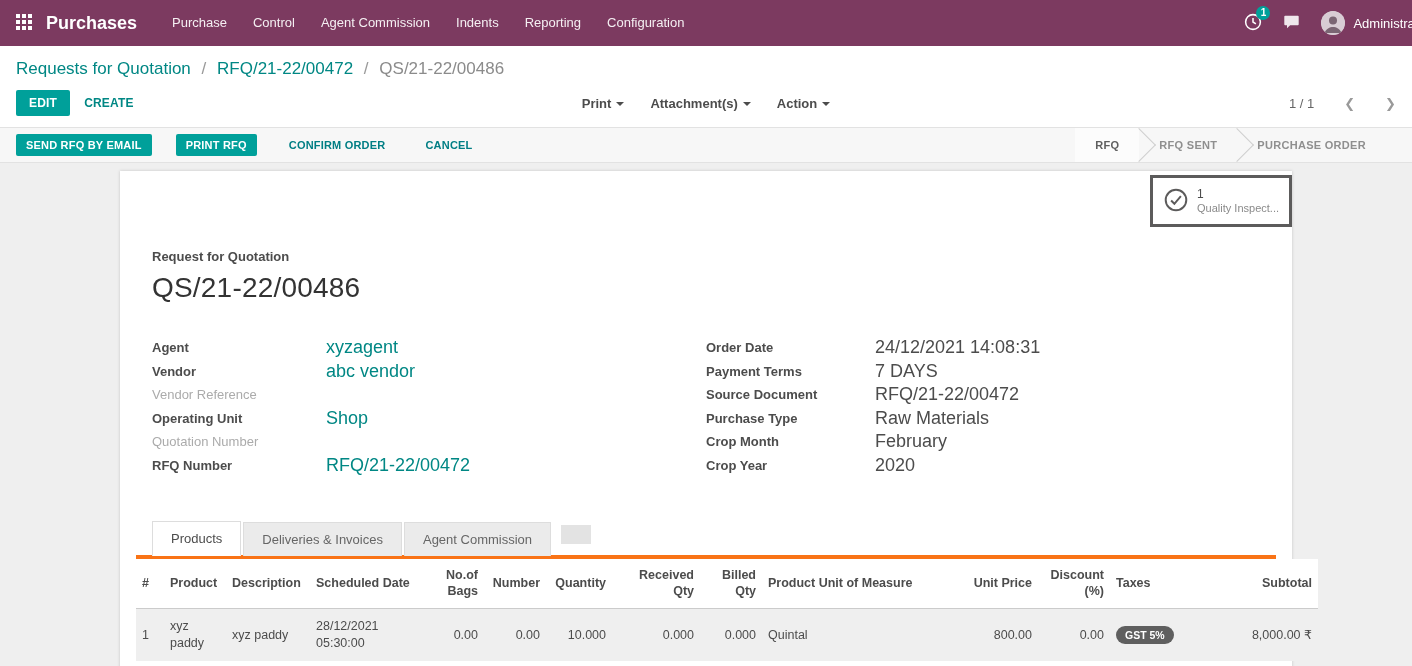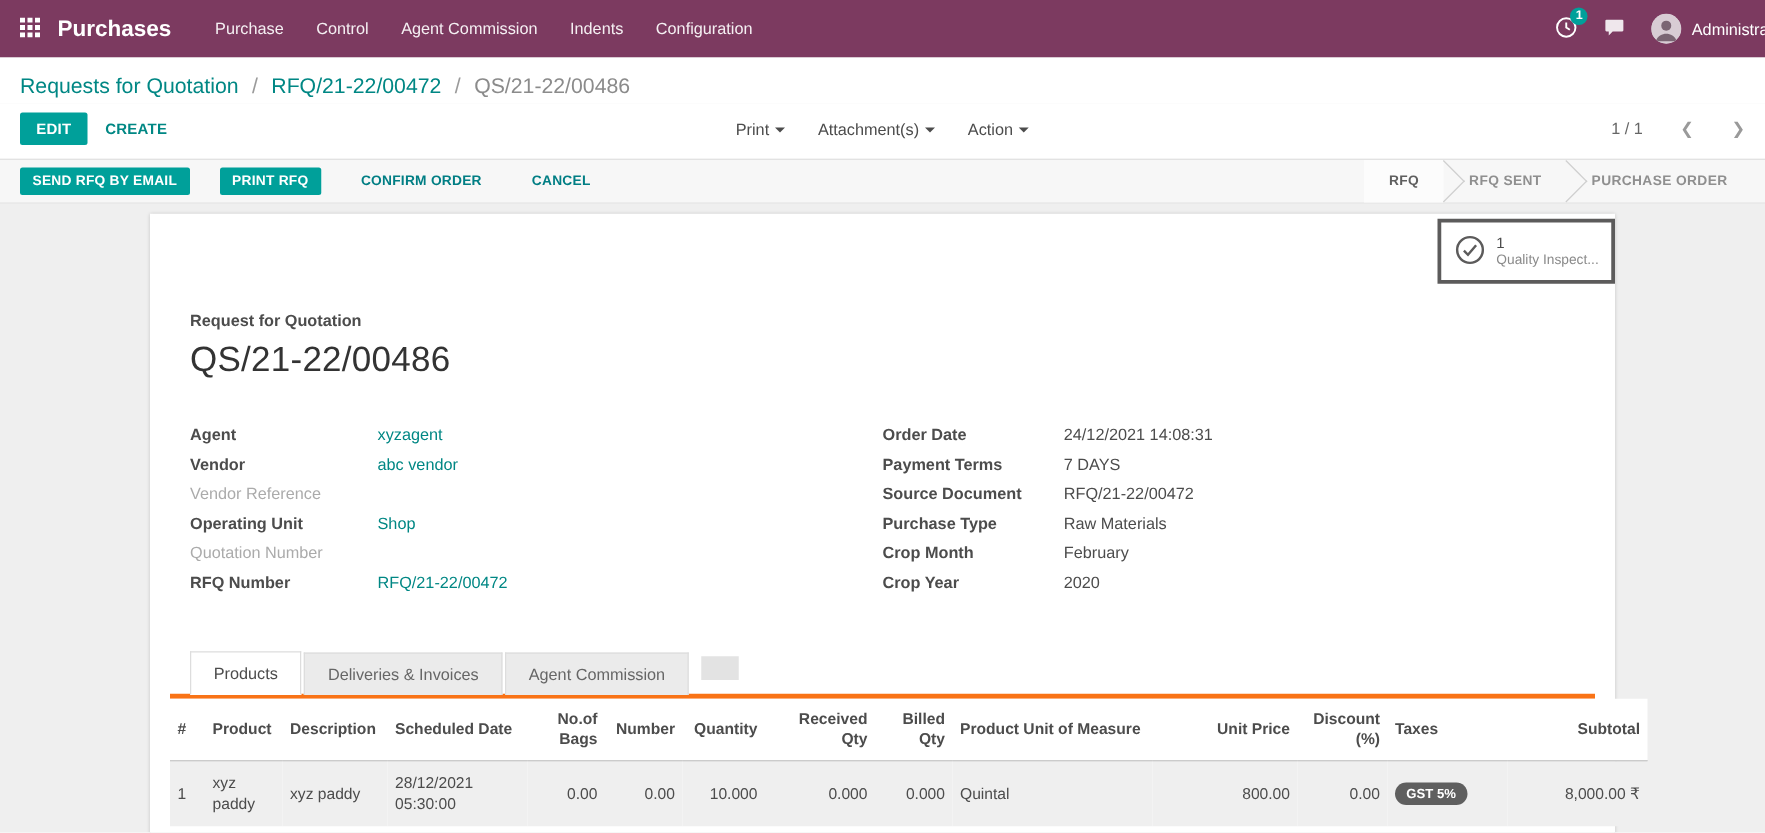--- a/index.html
+++ b/index.html
@@ -29,34 +29,34 @@
   .bc-link { color:#008784; cursor:pointer; }
   .bc-sep { color:#9a9a9a; margin:0 6px; }
   .bc-current { color:#8b8b8b; }
 
   
   .control-row { background:#fff; display:flex; align-items:center; padding:7px 16px 11px; }
   .cp-left { flex:1; display:flex; align-items:center; gap:14px; }
   .btn-primary { background:#00a09a; color:#fff; border:none; font-weight:700; font-size:12px; padding:6px 13px; border-radius:2px; cursor:pointer; font-family:inherit; letter-spacing:.2px; }
   .btn-link { background:none; border:none; color:#008784; font-weight:700; font-size:12px; cursor:pointer; font-family:inherit; letter-spacing:.2px; }
   .cp-center { flex:none; display:flex; align-items:center; gap:26px; }
-  .dropdown { color:#4c4c4c; font-size:13px; cursor:pointer; white-space:nowrap; }
+  .dropdown { color:#4c4c4c; font-size:13px; cursor:pointer; white-space:nowrap;font-weight:bold; }
   .caret { display:inline-block; width:0; height:0; border-left:4px solid transparent; border-right:4px solid transparent; border-top:4px solid #4c4c4c; margin-left:5px; vertical-align:middle; }
   .cp-right { flex:1; display:flex; align-items:flex-start; justify-content:flex-end; gap:30px; }
   .pager-value { color:#666; }
   .pager-btn { color:#9a9a9a; cursor:pointer; font-size:13px; }
   .pager-prev::after { content:"❮"; }
   .pager-next::after { content:"❯"; }
 
   
   .statusbar { background:#f7f7f7; border-top:1px solid #e2e2e2; border-bottom:1px solid #e2e2e2; height:36px; display:flex; align-items:center; padding-left:16px; flex:none; }
   .sb-left { display:flex; align-items:center; gap:24px; flex:1; }
   .btn-primary.sm { font-size:11px; padding:5px 10px; }
   .btn-flat { background:none; border:none; color:#017e84; font-weight:700; font-size:11px; cursor:pointer; font-family:inherit; letter-spacing:.2px; padding:5px 8px; }
-  .sb-states { display:flex; align-items:center; height:36px; overflow:hidden; padding-right:10px; }
+  .sb-states { display:flex; align-items:center; height:36px; overflow:hidden; padding-right:26px; }
   .state { padding:0 20px; line-height:34px; font-size:11px; font-weight:700; color:#8f8f8f; letter-spacing:.3px; cursor:pointer; white-space:nowrap; }
   .state.active { color:#5f5f5f; background:#fcfcfc; }
   .state-sep { width:24px; height:24px; border-top:1px solid #cfcfcf; border-right:1px solid #cfcfcf; transform:rotate(45deg); margin:0 -12px; flex:none; }
 
   
   .content { flex:1; overflow:hidden; background:#efefef; }
   .sheet { width:1172px; margin:8px auto 0; background:#fff; box-shadow:0 0 3px rgba(0,0,0,.18); min-height:620px; padding:4px 0 0; position:relative; }
   .button-box { display:flex; justify-content:flex-end; padding:0 0 0 32px; min-height:52px; }
   .stat-button { display:flex; align-items:center; gap:8px; border:3px solid #5c5b5b; background:#fff; padding:6px 10px; cursor:pointer; max-width:150px; }
   .stat-text { display:flex; flex-direction:column; line-height:1.25; overflow:hidden; }
@@ -66,21 +66,21 @@
   .sheet-body { padding:0 32px; }
   .sheet-subtitle { font-size:13px; font-weight:700; color:#4c4c4c; margin-top:22px; }
   .sheet-title { font-size:28px; font-weight:500; color:#333; margin-top:8px; letter-spacing:.2px; }
 
   .fields { display:flex; margin-top:32px; }
   .fields .col { flex:1; }
   .field-row { display:flex; line-height:23.5px; }
   .flabel { width:150px; flex:none; font-weight:700; color:#4c4c4c; font-size:13px; }
   .col-right .flabel { width:145px; }
   .field-row.muted .flabel { font-weight:400; color:#ababab; }
-  .fvalue { font-size:13px; color:#4c4c4c; }
+  .fvalue { font-size:18px; color:#4c4c4c;margin-left:24px; }
   .fvalue.link { color:#008784; cursor:pointer; }
 
   
   .notebook { margin:44px -16px 0; padding:0 0; }
   .tabs { display:flex; align-items:flex-end; border-bottom:4px solid #f97316; padding-left:16px; }
   .tab { font-size:13px; padding:9px 18px; cursor:pointer; color:#666; background:#ebebeb; border:1px solid #ddd; border-bottom:none; margin-bottom:-1px; margin-right:2px; }
   .tab.active { background:#fff; color:#4c4c4c; border-bottom:1px solid #fff; }
   .tab-stub { width:30px; height:19px; background:#e3e3e3; margin:0 0 8px 8px; align-self:center; }
 
   
@@ -113,20 +113,21 @@
           </g>
         </svg>
       </span>
     </div>
     <div class="app-name">Purchases</div>
     <nav class="nav-menu">
       <span class="menu-item">Purchase</span>
       <span class="menu-item">Control</span>
       <span class="menu-item">Agent Commission</span>
       <span class="menu-item">Indents</span>
+      <span class="menu-item">Reporting</span>
       <span class="menu-item">Configuration</span>
     </nav>
     <div class="nav-right">
       <div class="nav-icon">
         <span>
           <svg width="18" height="18" viewBox="0 0 20 20" fill="none" stroke="#ffffff" stroke-width="1.7">
             <circle cx="10" cy="10" r="8.2"></circle>
             <path d="M10 5.5V10l3.2 2"></path>
           </svg>
         </span>

